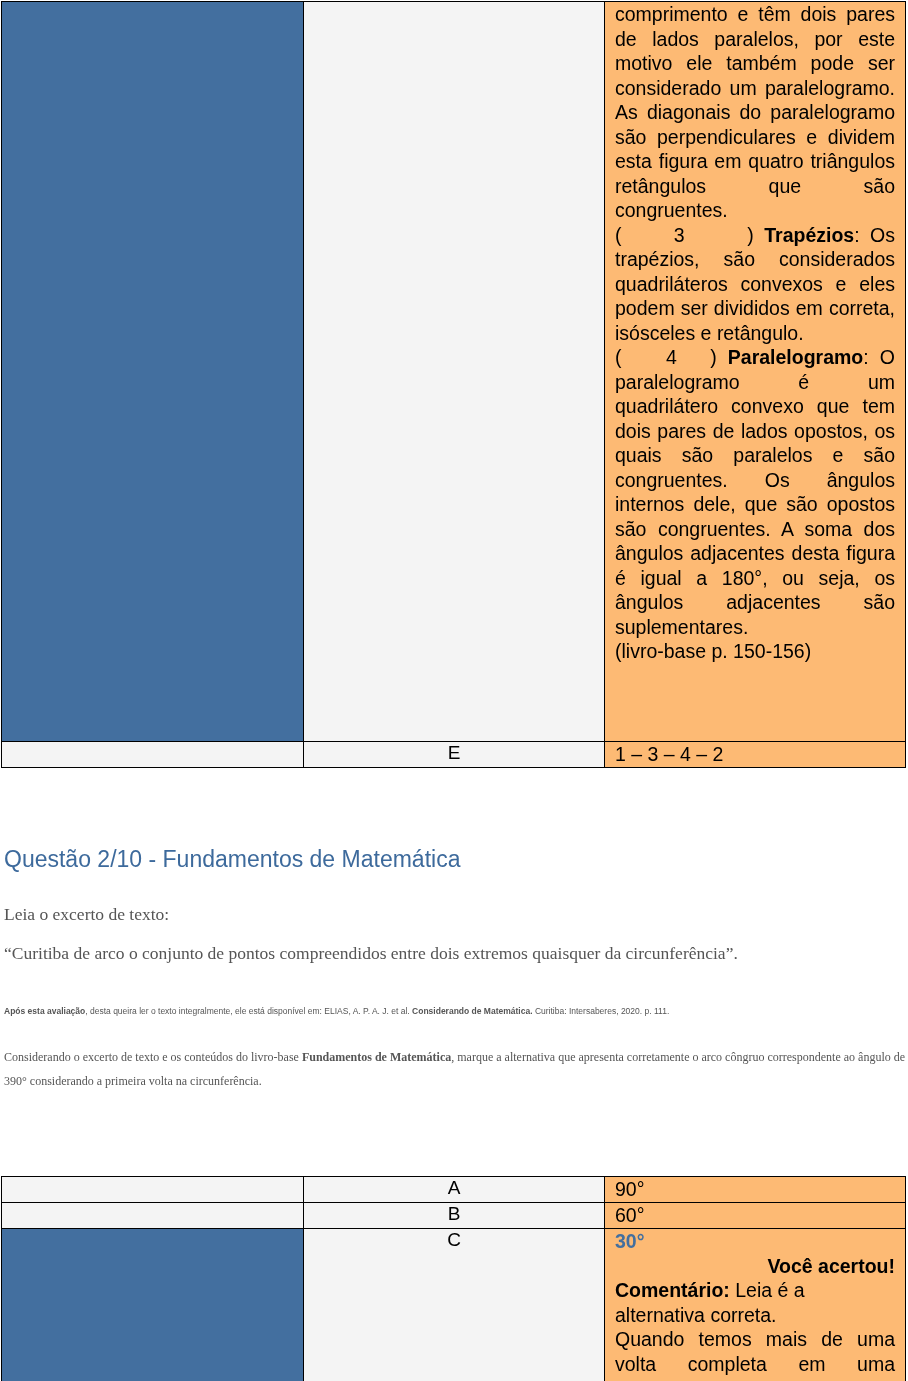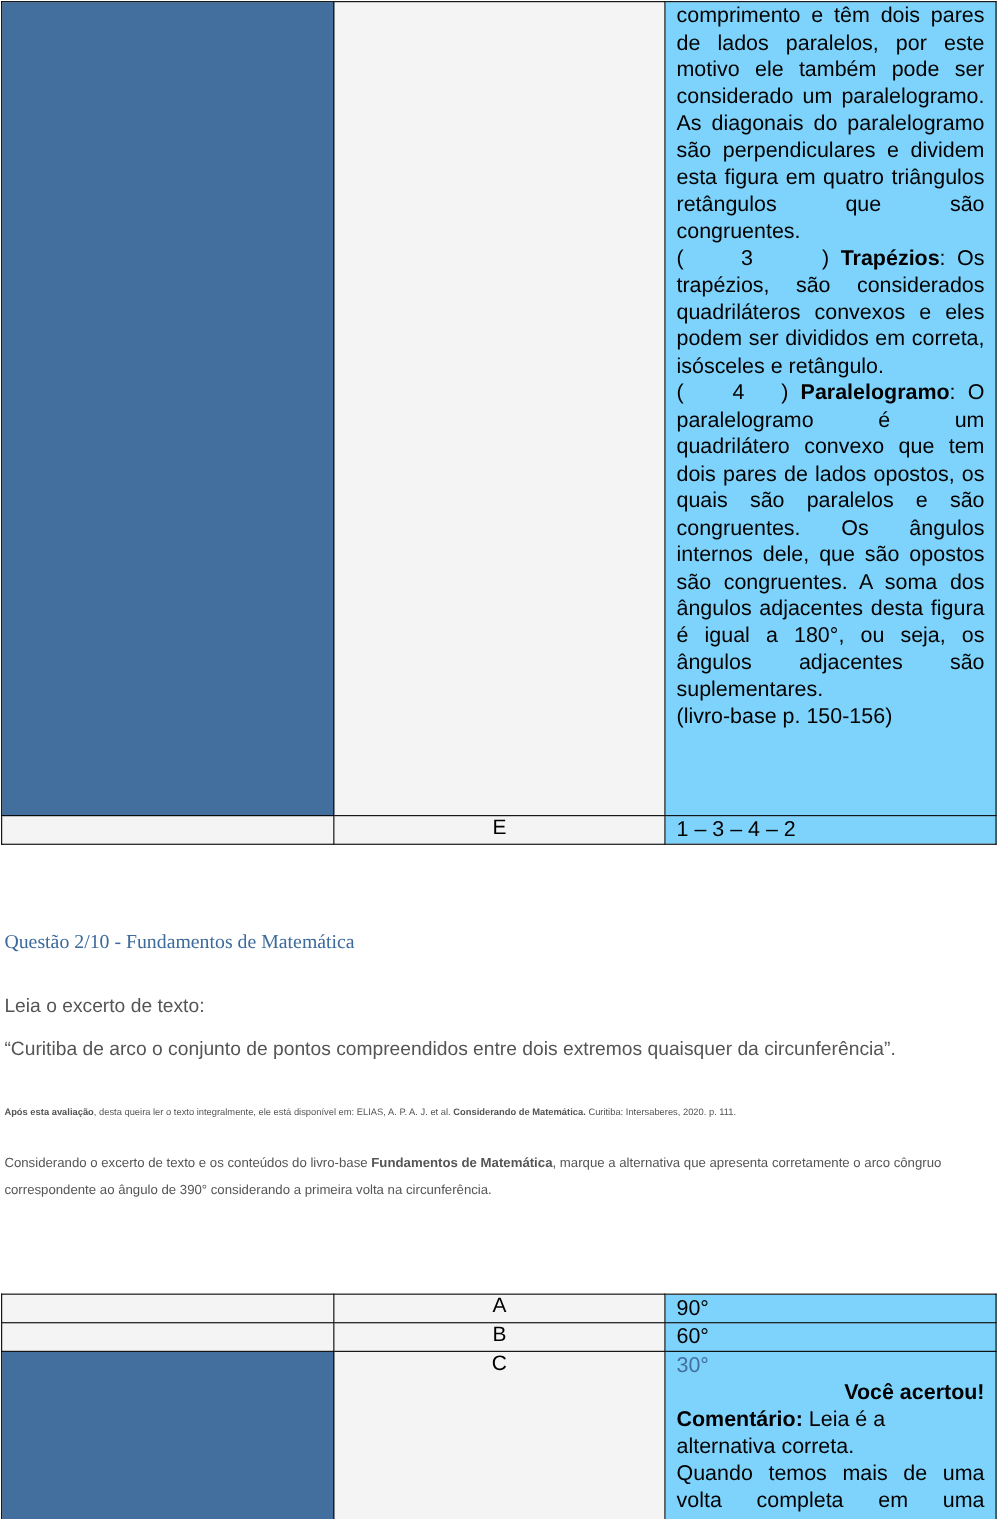--- a/index.html
+++ b/index.html
@@ -2,32 +2,32 @@
 <html><head>
   <meta charset="utf-8">
   <style>
     html, body { margin: 0; padding: 0; background: #ffffff; }
     body { width: 908px; height: 1381px; position: relative; overflow: hidden; font-family: "Liberation Sans", sans-serif; }
     table.ans { border-collapse: collapse; position: absolute; left: 1px; width: 905px; table-layout: fixed; }
     table.ans td { border: 1.5px solid #000; vertical-align: top; padding: 0; }
     td.c1 { width: 301px; background: #f4f4f4; }
     td.c1.sel { background: #436f9f; }
     td.c2 { width: 300px; background: #f4f4f4; text-align: center; font-size: 19px; color: #000; line-height: 22px; }
-    td.c3 { background: #7dd3fc; font-size: 19.5px; color: #000; line-height: 24.5px; padding: 0 10px 0 10px !important; text-align: justify; }
+    td.c3 { background: #fdba74; font-size: 19.5px; color: #000; line-height: 24.5px; padding: 0 10px 0 10px !important; text-align: justify; }
     #t1 { top: 1px; }
     #t1 tr.r1 td { height: 739px; }
     #t1 tr.r2 td { height: 24px; }
     #t2 { top: 1176px; }
     #t2 tr td { height: 25px; }
     #t2 tr.rc td { height: 200px; }
     .b { font-weight: bold; text-align: right; }
     .par { display: block; }
-    .correct { color: #436f9f; font-weight: normal; }
-    h2.qtitle { position: absolute; left: 4px; top: 846px; margin: 0; font-family: Liberation Serif, serif; font-weight: normal; font-size: 18px; color: #3d6a9c; letter-spacing: 0px; }
-    .gtext { position: absolute; left: 4px; width: 902px; color: #555; font-size: 17.5px; line-height: 23px; text-align: justify; }
+    .correct { color: #436f9f; font-weight: bold; }
+    h2.qtitle { position: absolute; left: 4px; top: 846px; margin: 0; font-family: Liberation Sans, sans-serif; font-weight: normal; font-size: 23px; color: #3d6a9c; letter-spacing: 0px; }
+    .gtext { position: absolute; left: 4px; width: 902px; color: #555; font-size: 17.5px; line-height: 23px; text-align: justify; font-family: Liberation Serif, serif; }
     .src { position: absolute; left: 4px; top: 1006px; font-size: 8.5px; color: #555; white-space: nowrap; }
   </style>
 </head>
 <body>
 
 <table class="ans" id="t1">
   <tbody>
       <tr class="r1">
     <td class="c1 sel"></td>
     <td class="c2"></td>

